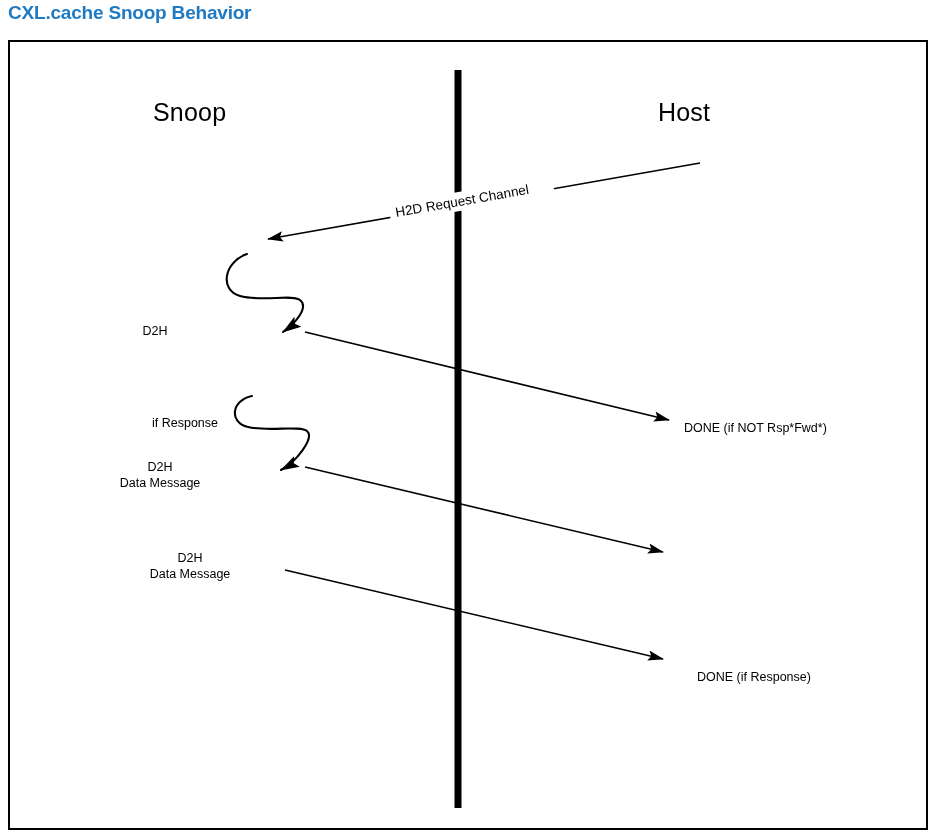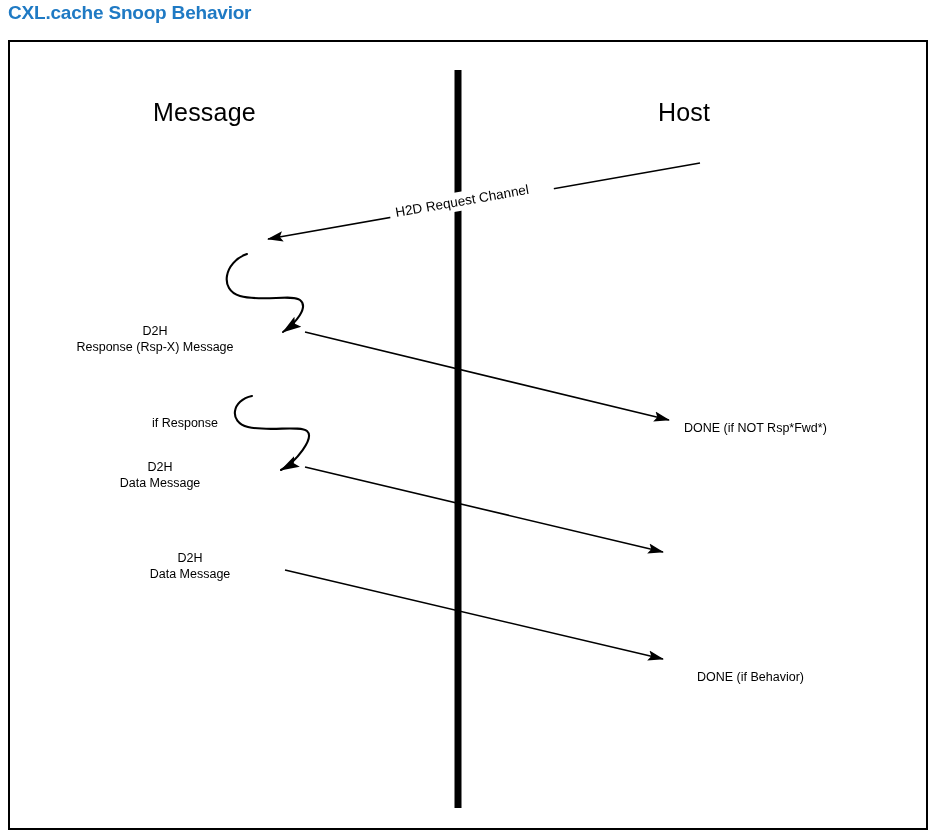--- a/index.html
+++ b/index.html
@@ -62,37 +62,36 @@
   <line x1="305" y1="467" x2="663" y2="552" stroke="#000000" stroke-width="1.6" marker-end="url(#arrowEnd)"></line>
 
   <line x1="285" y1="570" x2="663" y2="659" stroke="#000000" stroke-width="1.6" marker-end="url(#arrowEnd)"></line>
 
   <g transform="translate(396,215) rotate(-9.9)">
     <rect x="-6" y="-12" width="166" height="19" fill="#ffffff"></rect>
     <text x="0" y="2" font-family="Liberation Sans, sans-serif" font-size="13.5" fill="#000000" id="channelLabelText">H2D Request Channel</text>
   </g>
 </svg>
 
-<div class="lbl lane-title" style="left:153px;top:98px;">Message</div>
+<div class="lbl lane-title" style="left:153px;top:98px;">Snoop</div>
 <div class="lbl lane-title" style="left:658px;top:98px;">Host</div>
 
 <div class="lbl msg" style="left:702px;top:157px;width:226px;">
 </div>
 
 <div class="lbl msg" style="left:25px;top:323px;width:260px;">
   <div>D2H</div>
-  <div>Response (Rsp-X) Message</div>
 </div>
 
 <div class="lbl msg" style="left:85px;top:415px;width:200px;">if Response</div>
 
 <div class="lbl msg" style="left:60px;top:459px;width:200px;">
   <div>D2H</div>
   <div>Data Message</div>
 </div>
 
 <div class="lbl msg" style="left:90px;top:550px;width:200px;">
   <div>D2H</div>
   <div>Data Message</div>
 </div>
 
 <div class="lbl msg-l" style="left:684px;top:420px;">DONE (if NOT Rsp*Fwd*)</div>
-<div class="lbl msg-l" style="left:697px;top:669px;">DONE (if Behavior)</div>
+<div class="lbl msg-l" style="left:697px;top:669px;">DONE (if Response)</div>
 
 </body></html>

